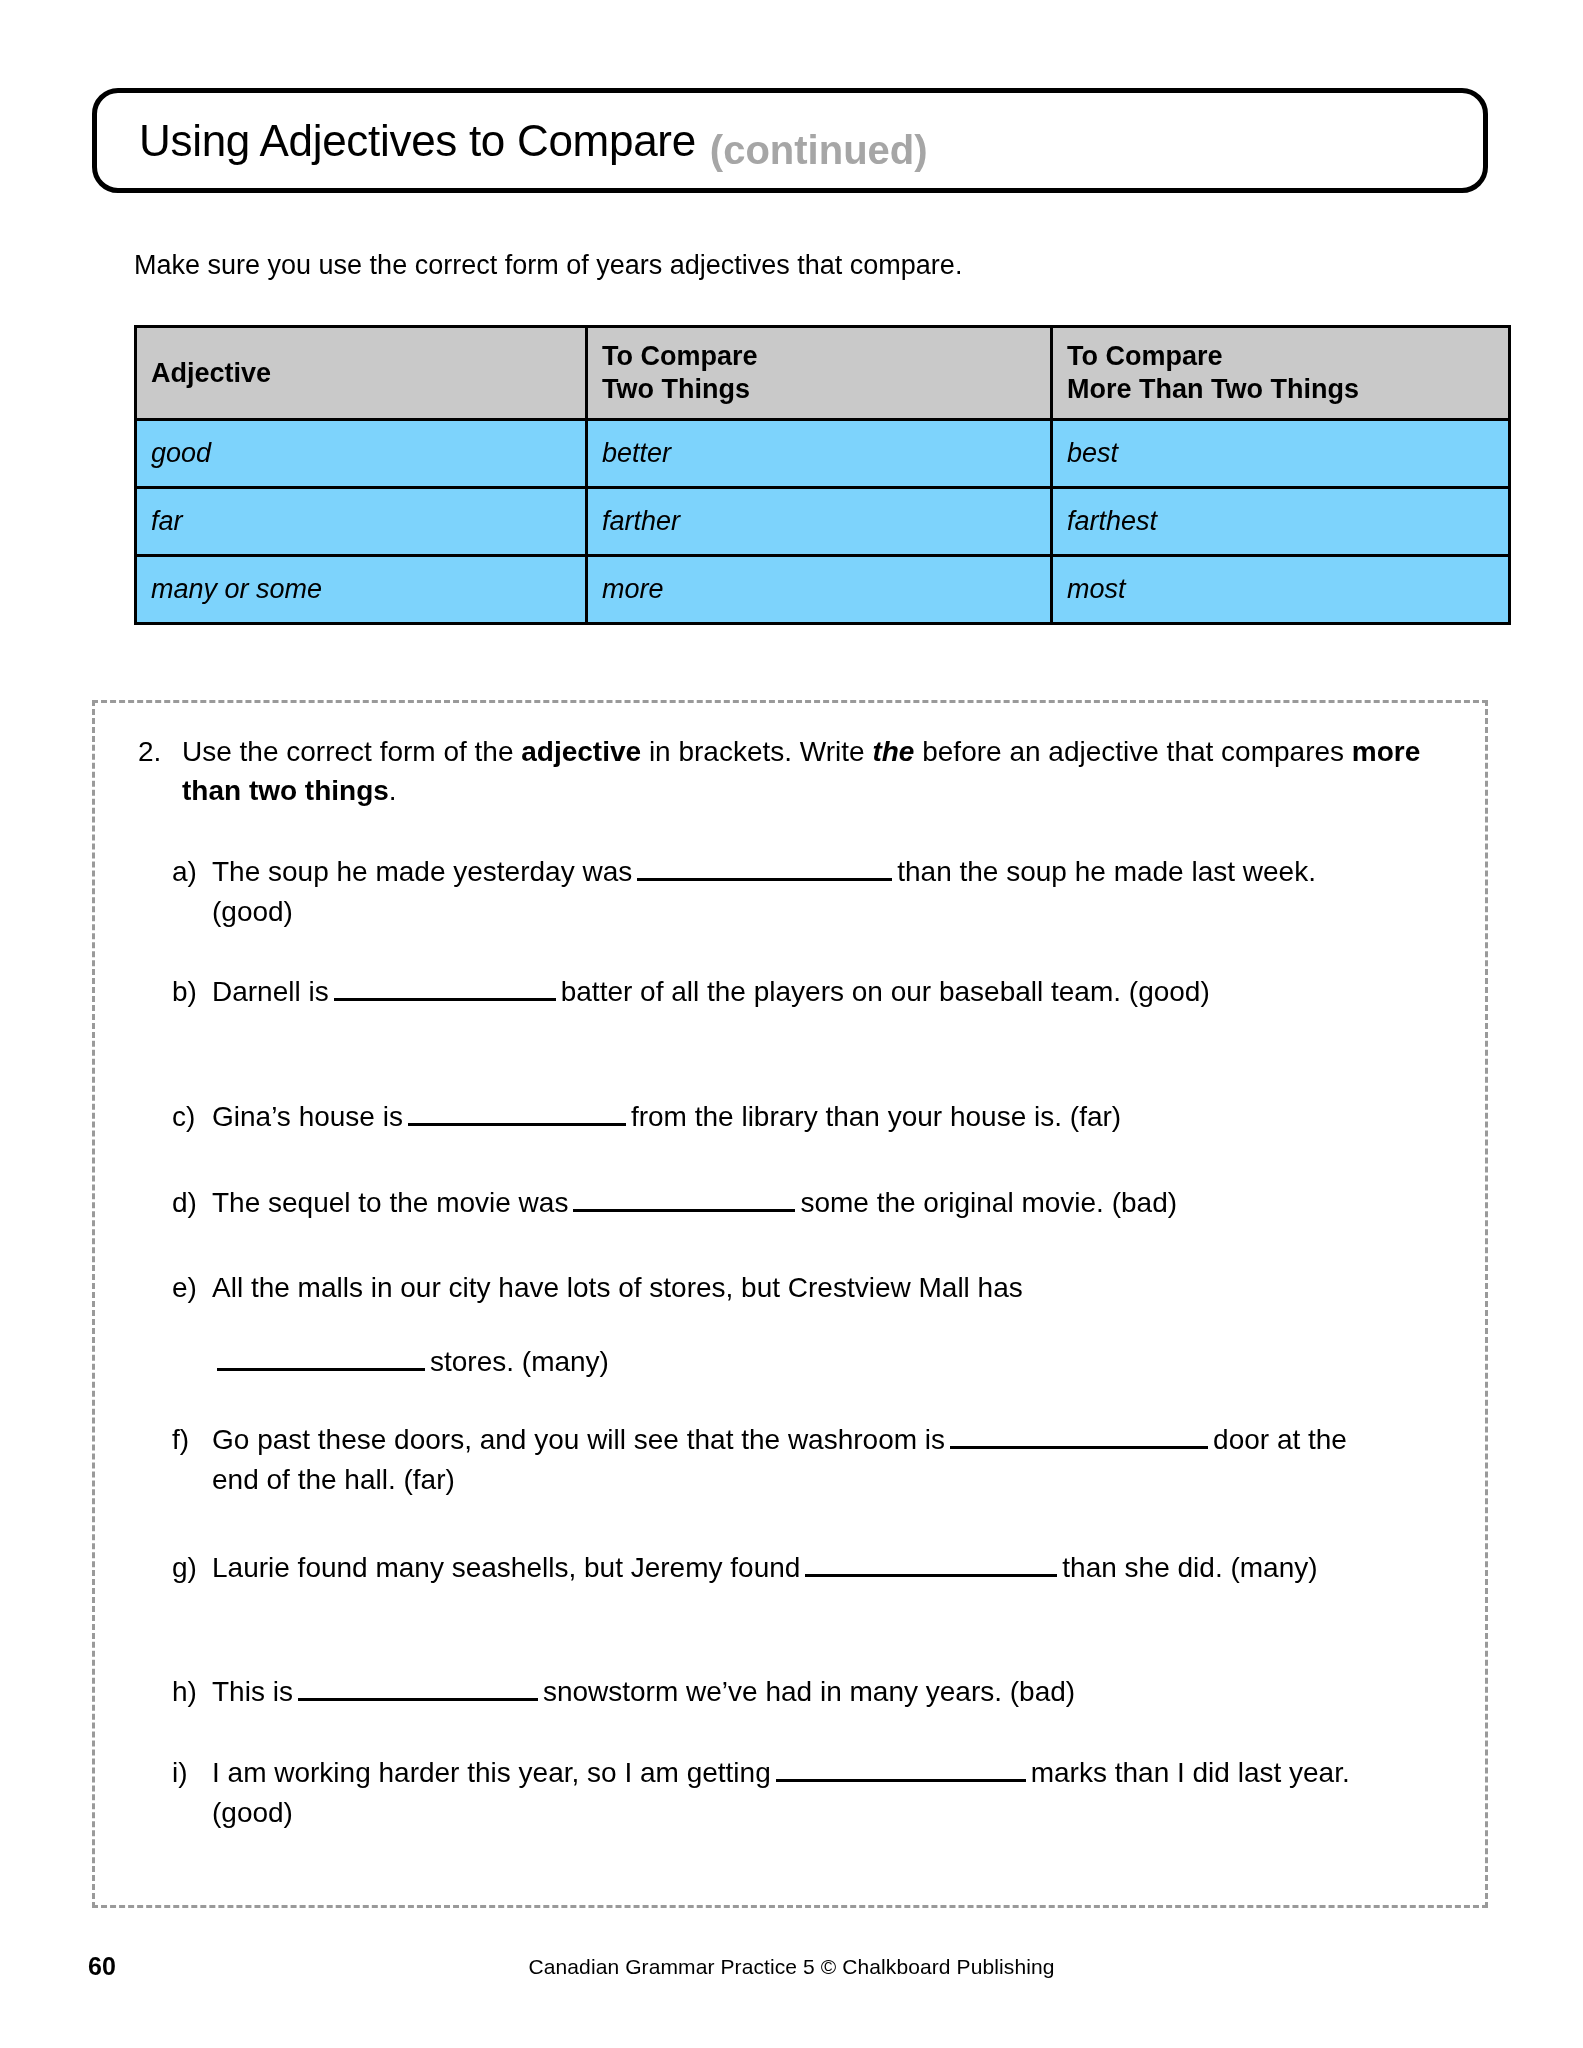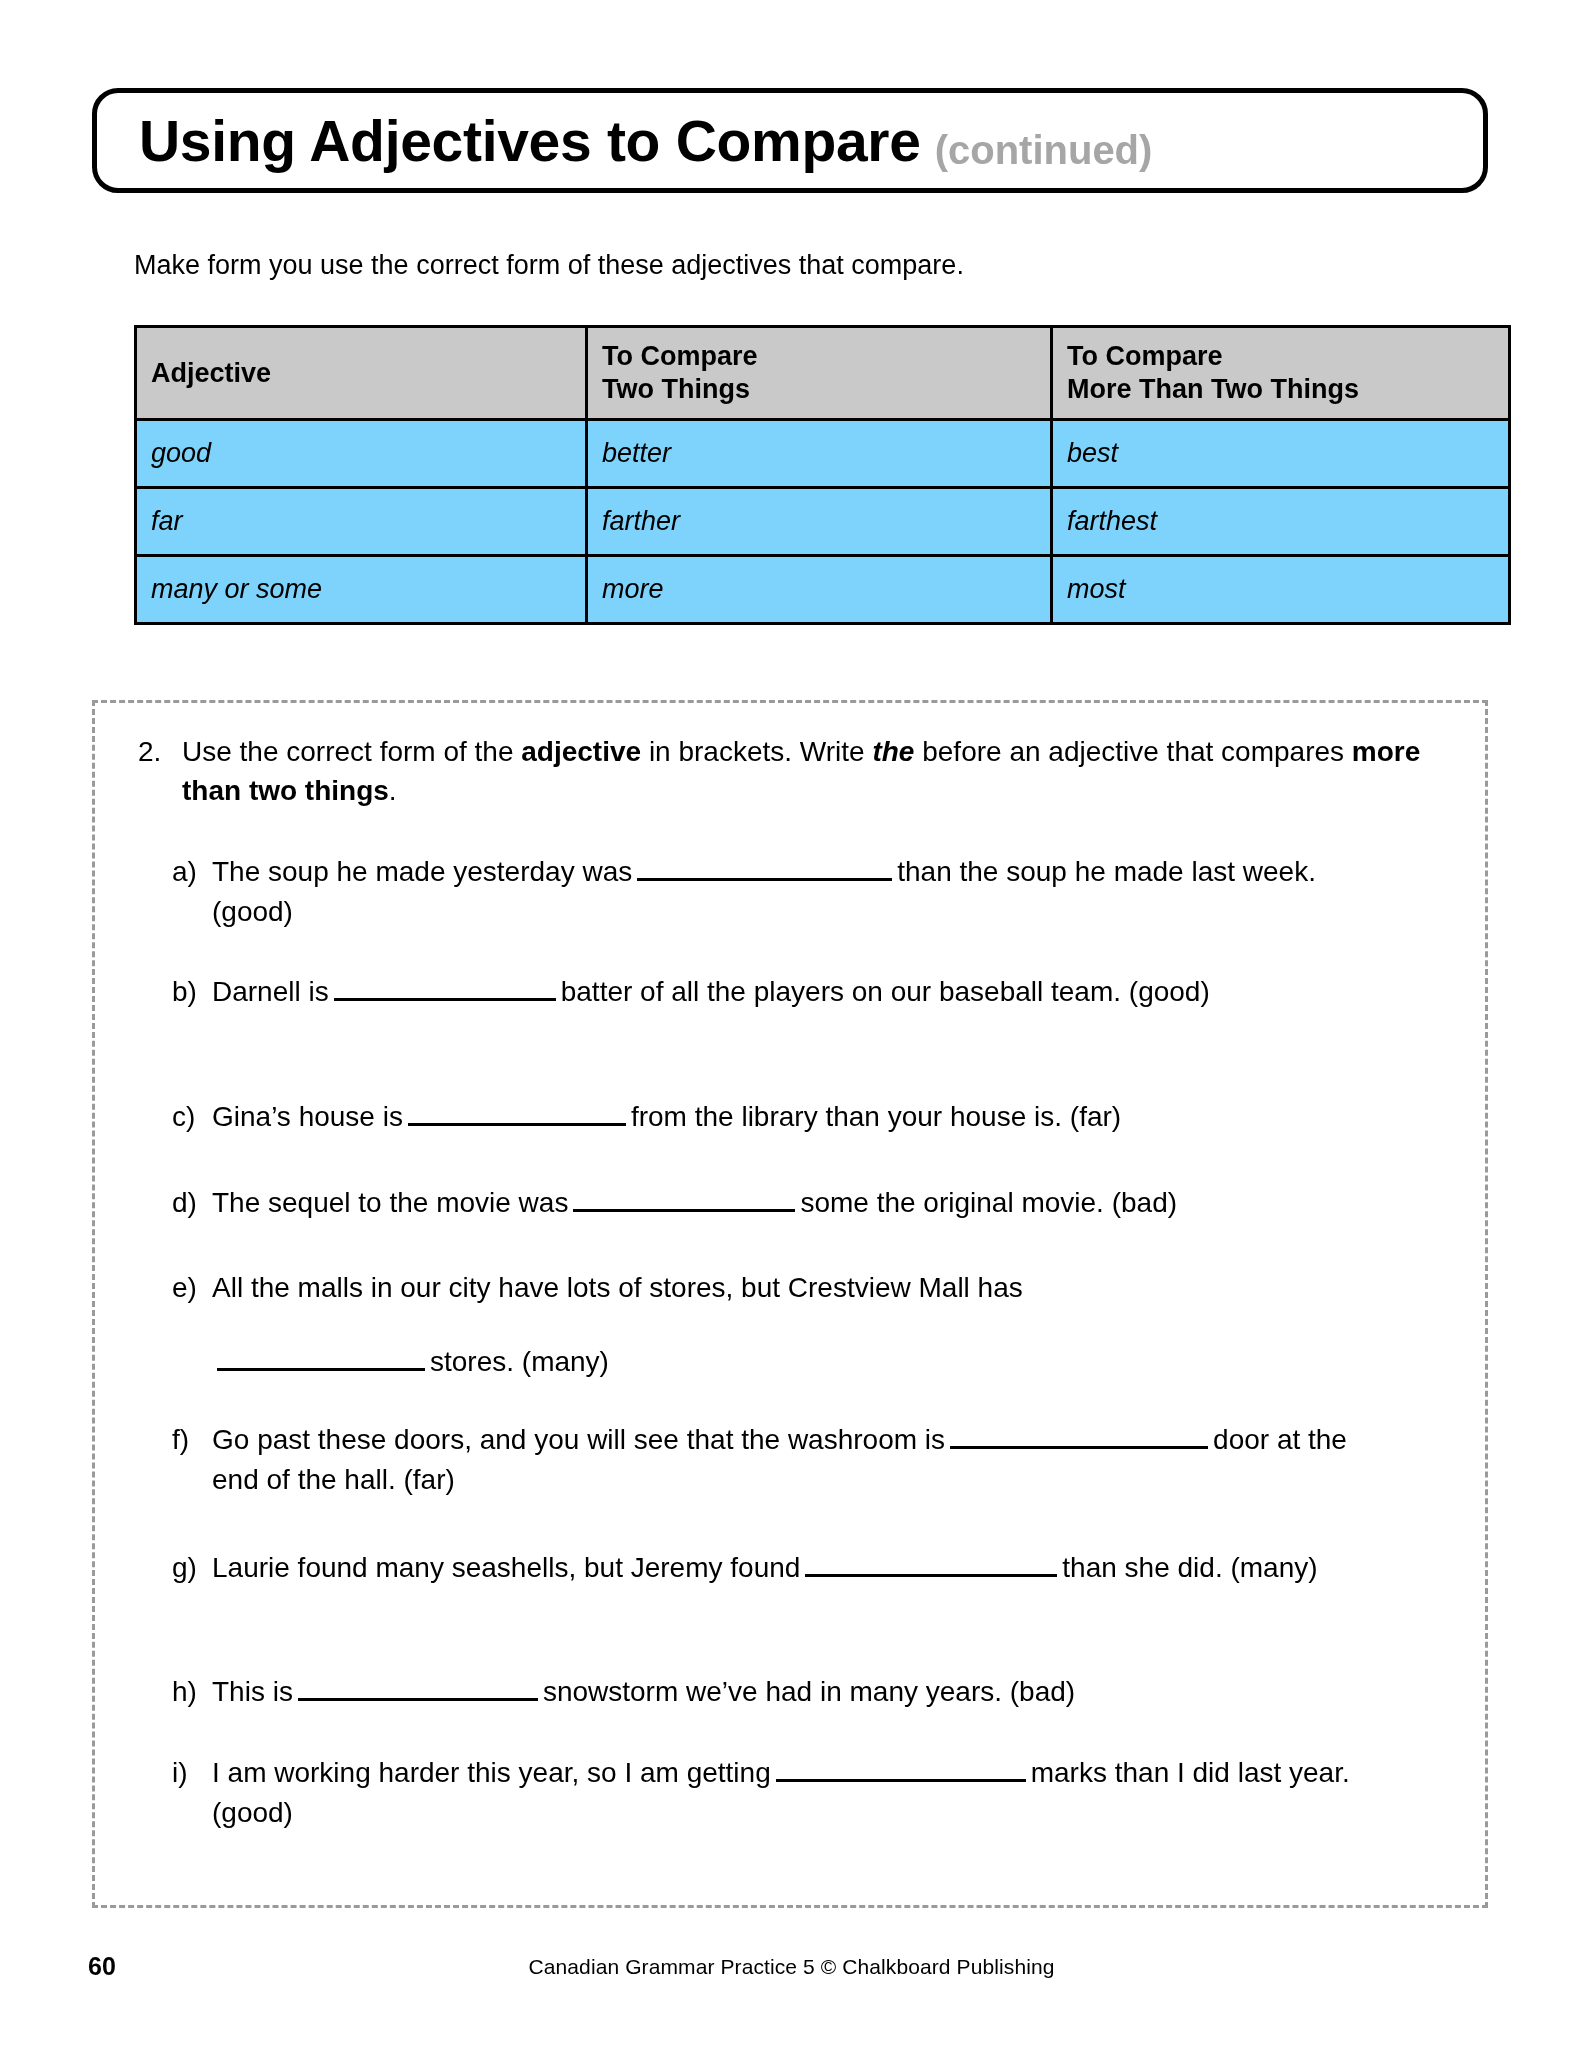--- a/index.html
+++ b/index.html
@@ -31,22 +31,22 @@
     width: 1396px;
     height: 105px;
     border: 5px solid #000000;
     border-radius: 26px;
     box-sizing: border-box;
     display: flex;
     align-items: center;
     padding-left: 42px;
   }
   .title-main {
-    font-size: 57px;
-    font-weight: bold;
+    font-size: 44px;
+    font-weight: normal;
     letter-spacing: -0.3px;
   }
   .title-cont {
     font-size: 40px;
     font-weight: bold;
     color: #a6a6a6;
     margin-left: 14px;
     margin-top: 19px;
   }
 
@@ -189,21 +189,21 @@
 <body>
 
 <div class="page">
 
   <div class="title-banner">
     <span class="title-main">Using Adjectives to Compare</span>
     <span class="title-cont">(continued)</span>
   </div>
 
   <div class="intro">
-    <span>Make form you use the correct form of these </span><b>adjectives that compare</b><span>.</span>
+    <span>Make sure you use the correct form of years </span><b>adjectives that compare</b><span>.</span>
   </div>
 
   <table class="cmp-table">
     <thead>
       <tr>
         <th class="col-a">Adjective</th>
         <th class="col-b">
           <span>To Compare</span><br>
           <span>Two Things</span>
         </th>

